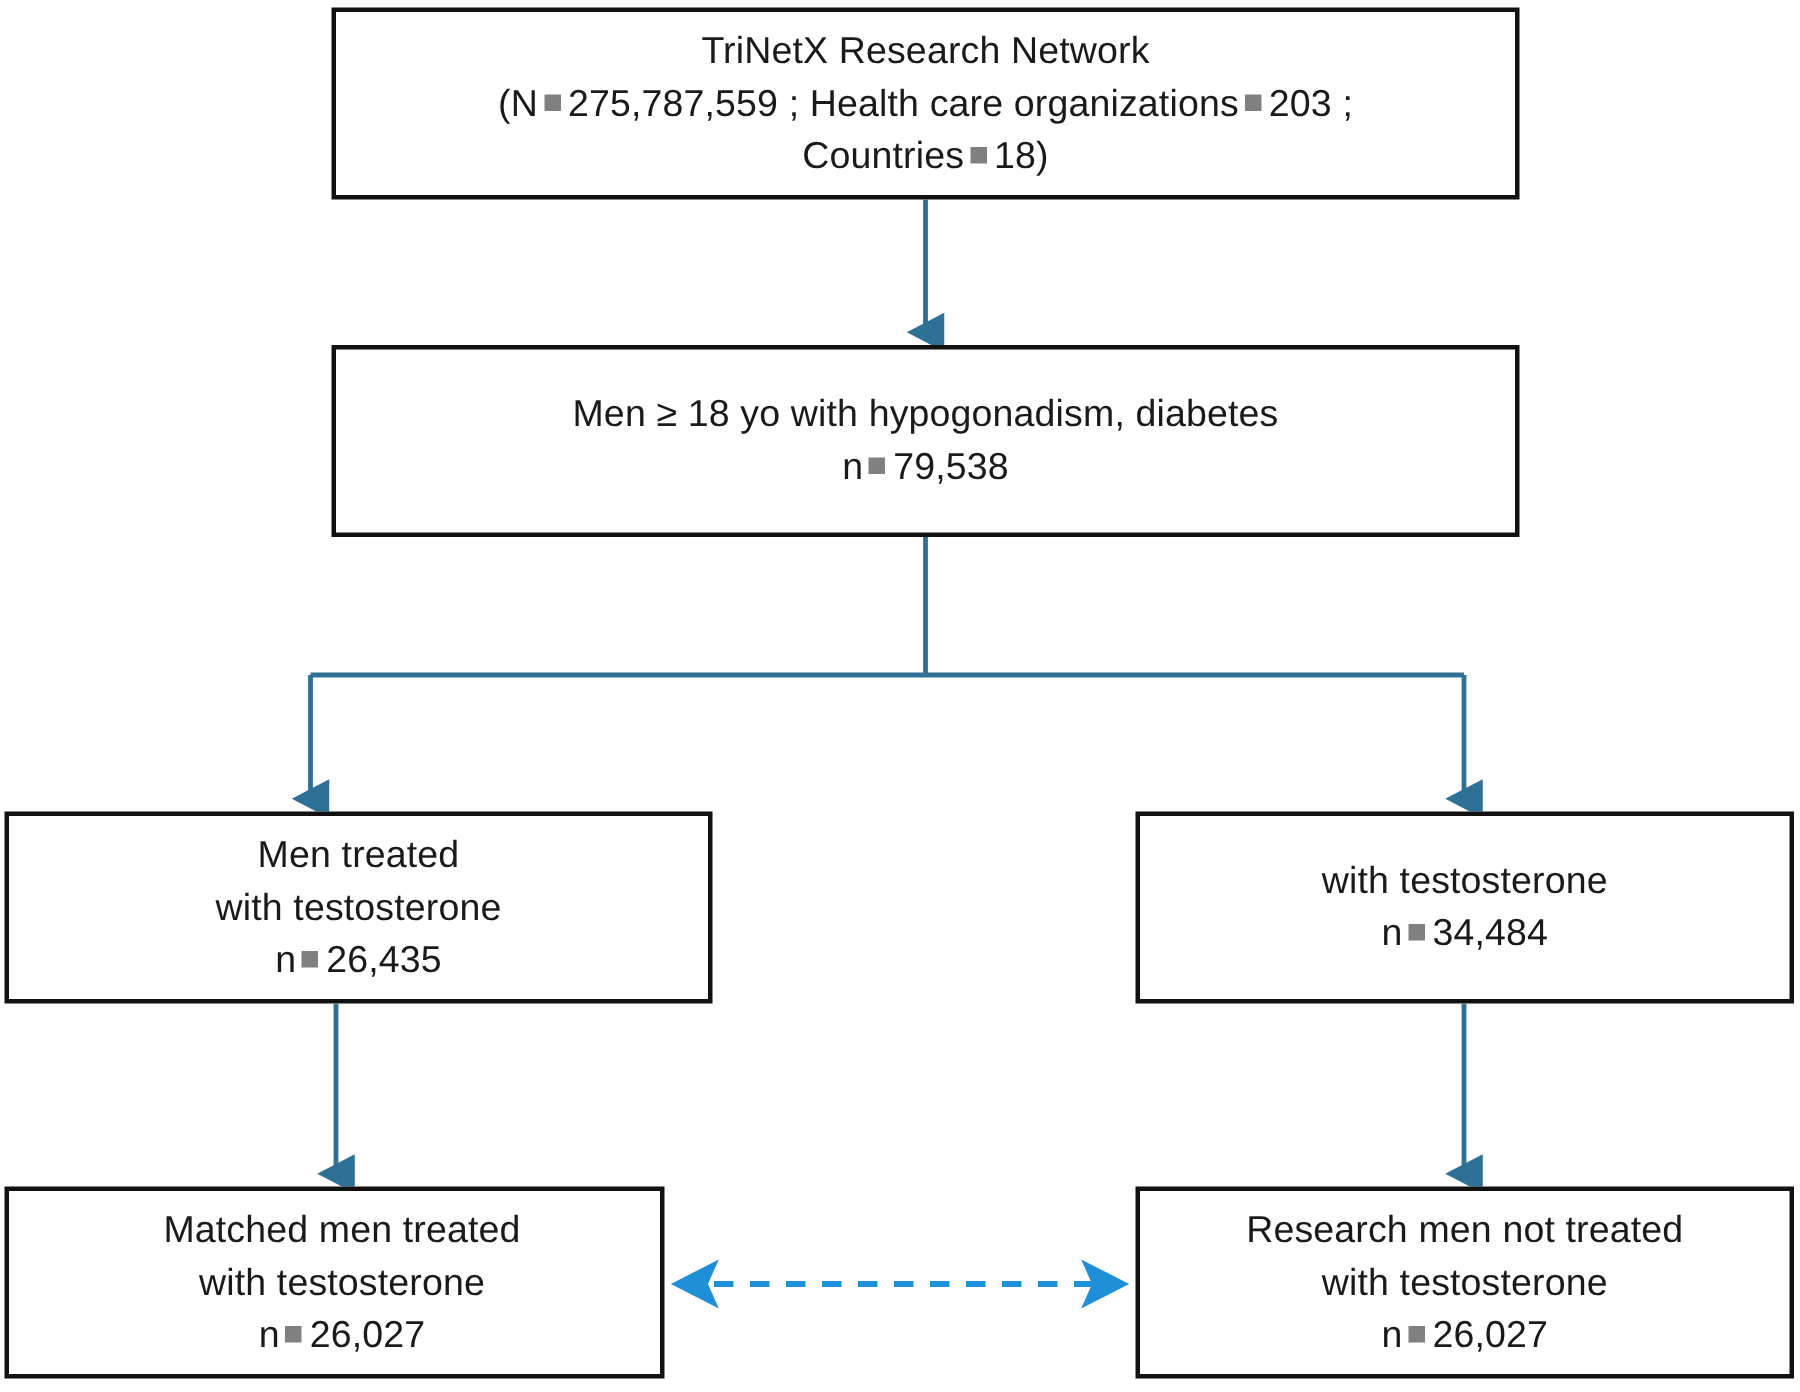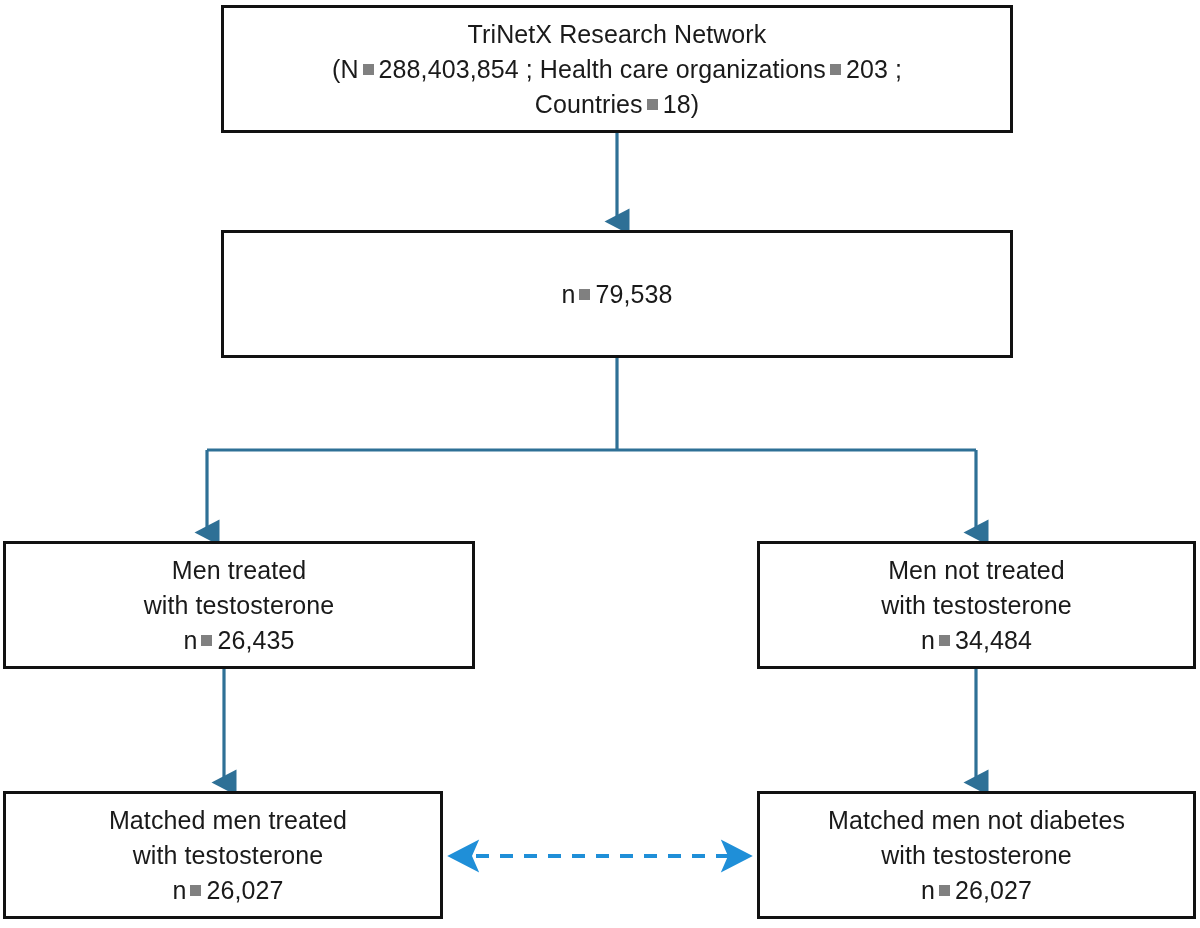--- a/index.html
+++ b/index.html
@@ -99,45 +99,45 @@
 
     <line x1="224" y1="669" x2="224" y2="782" stroke="#2e7096" stroke-width="3.2" marker-end="url(#arrow-solid)"></line>
 
     <line x1="976" y1="669" x2="976" y2="782" stroke="#2e7096" stroke-width="3.2" marker-end="url(#arrow-solid)"></line>
 
     <line x1="452" y1="856" x2="748" y2="856" stroke="#1f8fd8" stroke-width="4" stroke-dasharray="13 11" marker-start="url(#arrow-dash-start)" marker-end="url(#arrow-dash-end)"></line>
   </svg>
 
   <div class="node" id="node-source">
     <span class="line">TriNetX Research Network</span>
-    <span class="line"><span>(N</span><span class="tofu"></span><span>288,403,854 ; Health care organizations</span><span class="tofu"></span><span>203 ;</span></span>
+    <span class="line"><span>(N</span><span class="tofu"></span><span>275,787,559 ; Health care organizations</span><span class="tofu"></span><span>203 ;</span></span>
     <span class="line"><span>Countries</span><span class="tofu"></span><span>18)</span></span>
   </div>
 
   <div class="node" id="node-eligible">
+    <span class="line">Men ≥ 18 yo with hypogonadism, diabetes</span>
     <span class="line"><span>n</span><span class="tofu"></span><span>79,538</span></span>
   </div>
 
   <div class="node" id="node-treated">
     <span class="line">Men treated</span>
     <span class="line">with testosterone</span>
     <span class="line"><span>n</span><span class="tofu"></span><span>26,435</span></span>
   </div>
 
   <div class="node" id="node-untreated">
-    <span class="line">Men not treated</span>
     <span class="line">with testosterone</span>
     <span class="line"><span>n</span><span class="tofu"></span><span>34,484</span></span>
   </div>
 
   <div class="node" id="node-matched-treated">
     <span class="line">Matched men treated</span>
     <span class="line">with testosterone</span>
     <span class="line"><span>n</span><span class="tofu"></span><span>26,027</span></span>
   </div>
 
   <div class="node" id="node-matched-untreated">
-    <span class="line">Matched men not diabetes</span>
+    <span class="line">Research men not treated</span>
     <span class="line">with testosterone</span>
     <span class="line"><span>n</span><span class="tofu"></span><span>26,027</span></span>
   </div>
 
 </div>
 
 </body></html>

